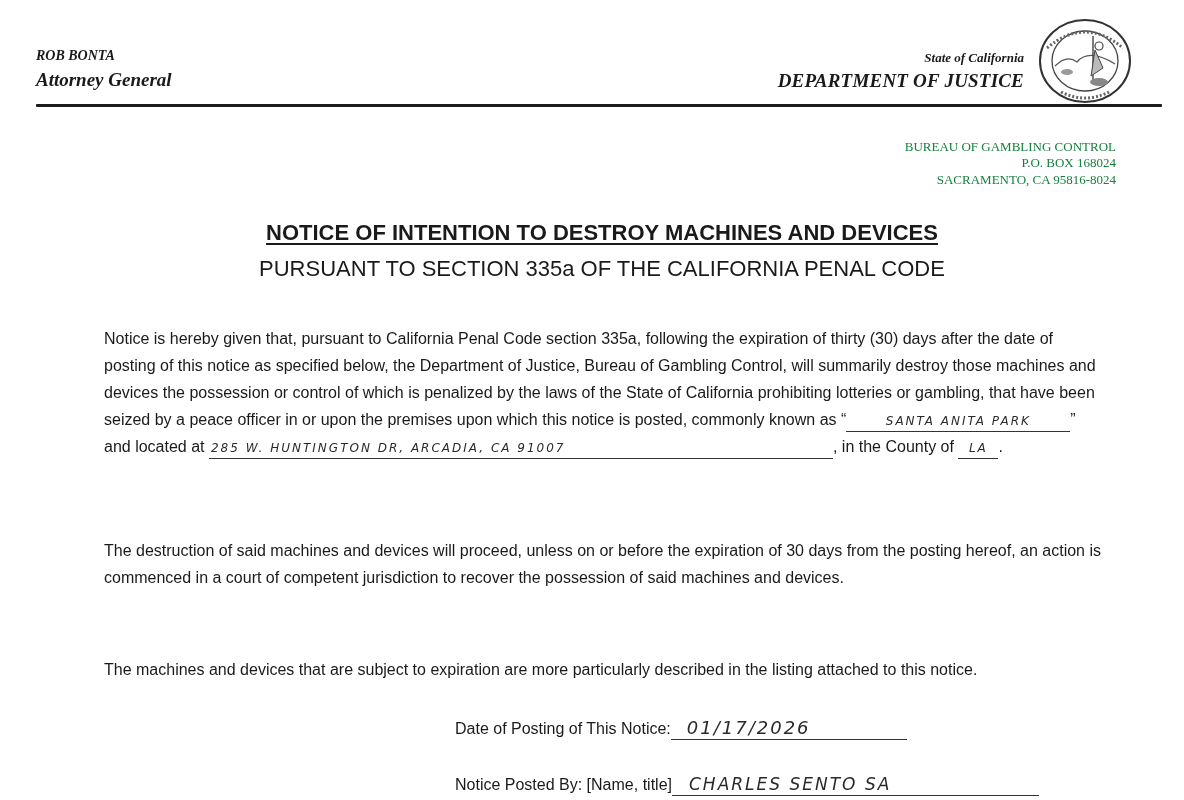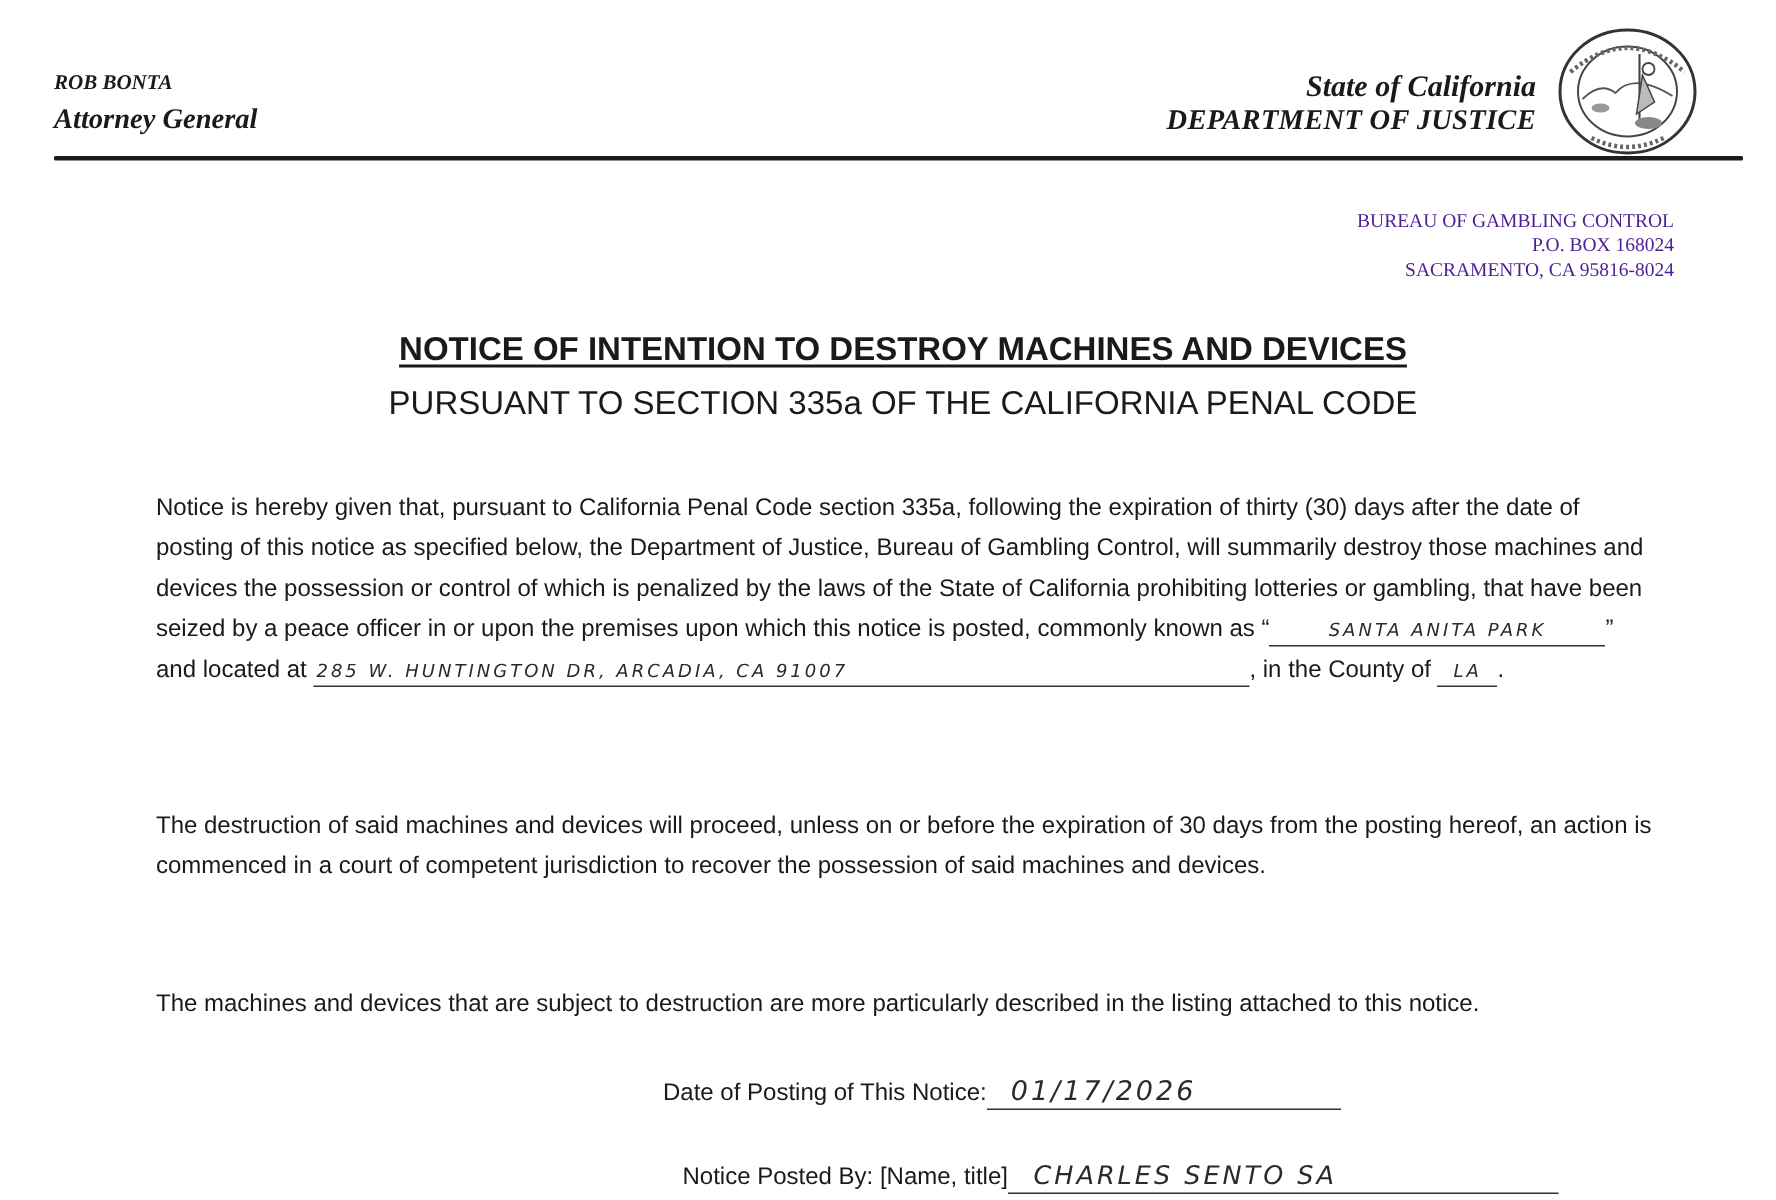--- a/index.html
+++ b/index.html
@@ -4,39 +4,39 @@
 <style>
   html, body { margin:0; padding:0; }
   body { width:1184px; height:800px; background:#ffffff; position:relative; overflow:hidden; color:#1a1a1a; }
   .abs { position:absolute; }
   .serif-bi { font-family:"Liberation Serif", "DejaVu Serif", serif; font-weight:bold; font-style:italic; }
   .serif { font-family:"Liberation Serif", "DejaVu Serif", serif; }
   .sans { font-family:"Liberation Sans", "DejaVu Sans", sans-serif; }
   .hand { font-family:"DejaVu Sans", sans-serif; font-style:italic; color:#2a2a2a; letter-spacing:2px; }
   #ag-name { left:36px; top:45px; font-size:14px; line-height:22px; }
   #ag-title { left:36px; top:69px; font-size:19px; line-height:22px; }
-  #state-name { right:160px; top:47px; font-size:20px; line-height:22px; text-align:left; }
+  #state-name { right:160px; top:47px; font-size:13px; line-height:22px; text-align:left; }
   #dept-name { right:160px; top:70px; font-size:19px; line-height:22px; text-align:right; letter-spacing:0.2px; }
   #seal { left:1037px; top:18px; width:96px; height:86px; }
   #rule { left:36px; top:104px; width:1126px; height:3px; background:#1c1c1c; border-radius:1px; }
-  .addr { right:68px; font-size:13px; line-height:16px; text-align:right; color:#4c1d95; }
+  .addr { right:68px; font-size:13px; line-height:16px; text-align:right; color:#15803d; }
   #addr1 { top:139px; } #addr2 { top:155px; } #addr3 { top:172px;margin-left:44px; }
   #title { left:0; width:1204px; top:219px; text-align:center; font-size:22px; font-weight:bold; line-height:28px; }
   #title span { text-decoration:underline; text-underline-offset:3px; }
   #subtitle { left:0; width:1204px; top:255px; text-align:center; font-size:22px; line-height:28px; }
   .para { left:104px; width:1000px; font-size:16px; line-height:27px; }
   #p1 { top:325px; }
   #p2 { top:537px; }
   #p3 { top:656px; }
   .fill { display:inline-block; border-bottom:1.3px solid #333; line-height:20px; }
   .fill .hand { font-size:12px; }
   #fill-name { width:224px; text-align:center; }
   #fill-addr { width:622px; padding-left:2px; }
   #fill-county { width:40px; text-align:center; }
-  #date-row { left:442px; top:717px; font-size:16px; line-height:24px; }
+  #date-row { left:455px; top:717px; font-size:16px; line-height:24px; }
   #poster-row { left:455px; top:773px; font-size:16px; line-height:24px; }
   #fill-date { width:220px; padding-left:16px; }
   #fill-poster { width:350px; padding-left:17px; }
 </style>
 </head>
 <body>
 
 <div class="abs serif-bi" id="ag-name">ROB BONTA</div>
 <div class="abs serif-bi" id="ag-title">Attorney General</div>
 
@@ -62,17 +62,17 @@
 <div class="abs serif addr" id="addr2">P.O. BOX 168024</div>
 <div class="abs serif addr" id="addr3">SACRAMENTO, CA 95816-8024</div>
 
 <div class="abs sans" id="title"><span>NOTICE OF INTENTION TO DESTROY MACHINES AND DEVICES</span></div>
 <div class="abs sans" id="subtitle">PURSUANT TO SECTION 335a OF THE CALIFORNIA PENAL CODE</div>
 
 <div class="abs sans para" id="p1"><span>Notice is hereby given that, pursuant to California Penal Code section 335a, following the expiration of thirty (30) days after the date of posting of this notice as specified below, the Department of Justice, Bureau of Gambling Control, will summarily destroy those machines and devices the possession or control of which is penalized by the laws of the State of California prohibiting lotteries or gambling, that have been seized by a peace officer in or upon the premises upon which this notice is posted, commonly known as “</span><span class="fill" id="fill-name"><span class="hand">SANTA ANITA PARK</span></span><span>” and located at </span><span class="fill" id="fill-addr"><span class="hand">285 W. HUNTINGTON DR, ARCADIA, CA 91007</span></span><span>, in the County of </span><span class="fill" id="fill-county"><span class="hand">LA</span></span><span>.</span></div>
 
 <div class="abs sans para" id="p2">The destruction of said machines and devices will proceed, unless on or before the expiration of 30 days from the posting hereof, an action is commenced in a court of competent jurisdiction to recover the possession of said machines and devices.</div>
 
-<div class="abs sans para" id="p3">The machines and devices that are subject to destruction are more particularly described in the listing attached to this notice.</div>
+<div class="abs sans para" id="p3">The machines and devices that are subject to expiration are more particularly described in the listing attached to this notice.</div>
 
 <div class="abs sans" id="date-row"><span>Date of Posting of This Notice:</span><span class="fill" id="fill-date"><span class="hand" style="font-size:18px;">01/17/2026</span></span></div>
 
 <div class="abs sans" id="poster-row"><span>Notice Posted By: [Name, title]</span><span class="fill" id="fill-poster"><span class="hand" style="font-size:17px;">CHARLES SENTO SA</span></span></div>
 
 </body></html>

